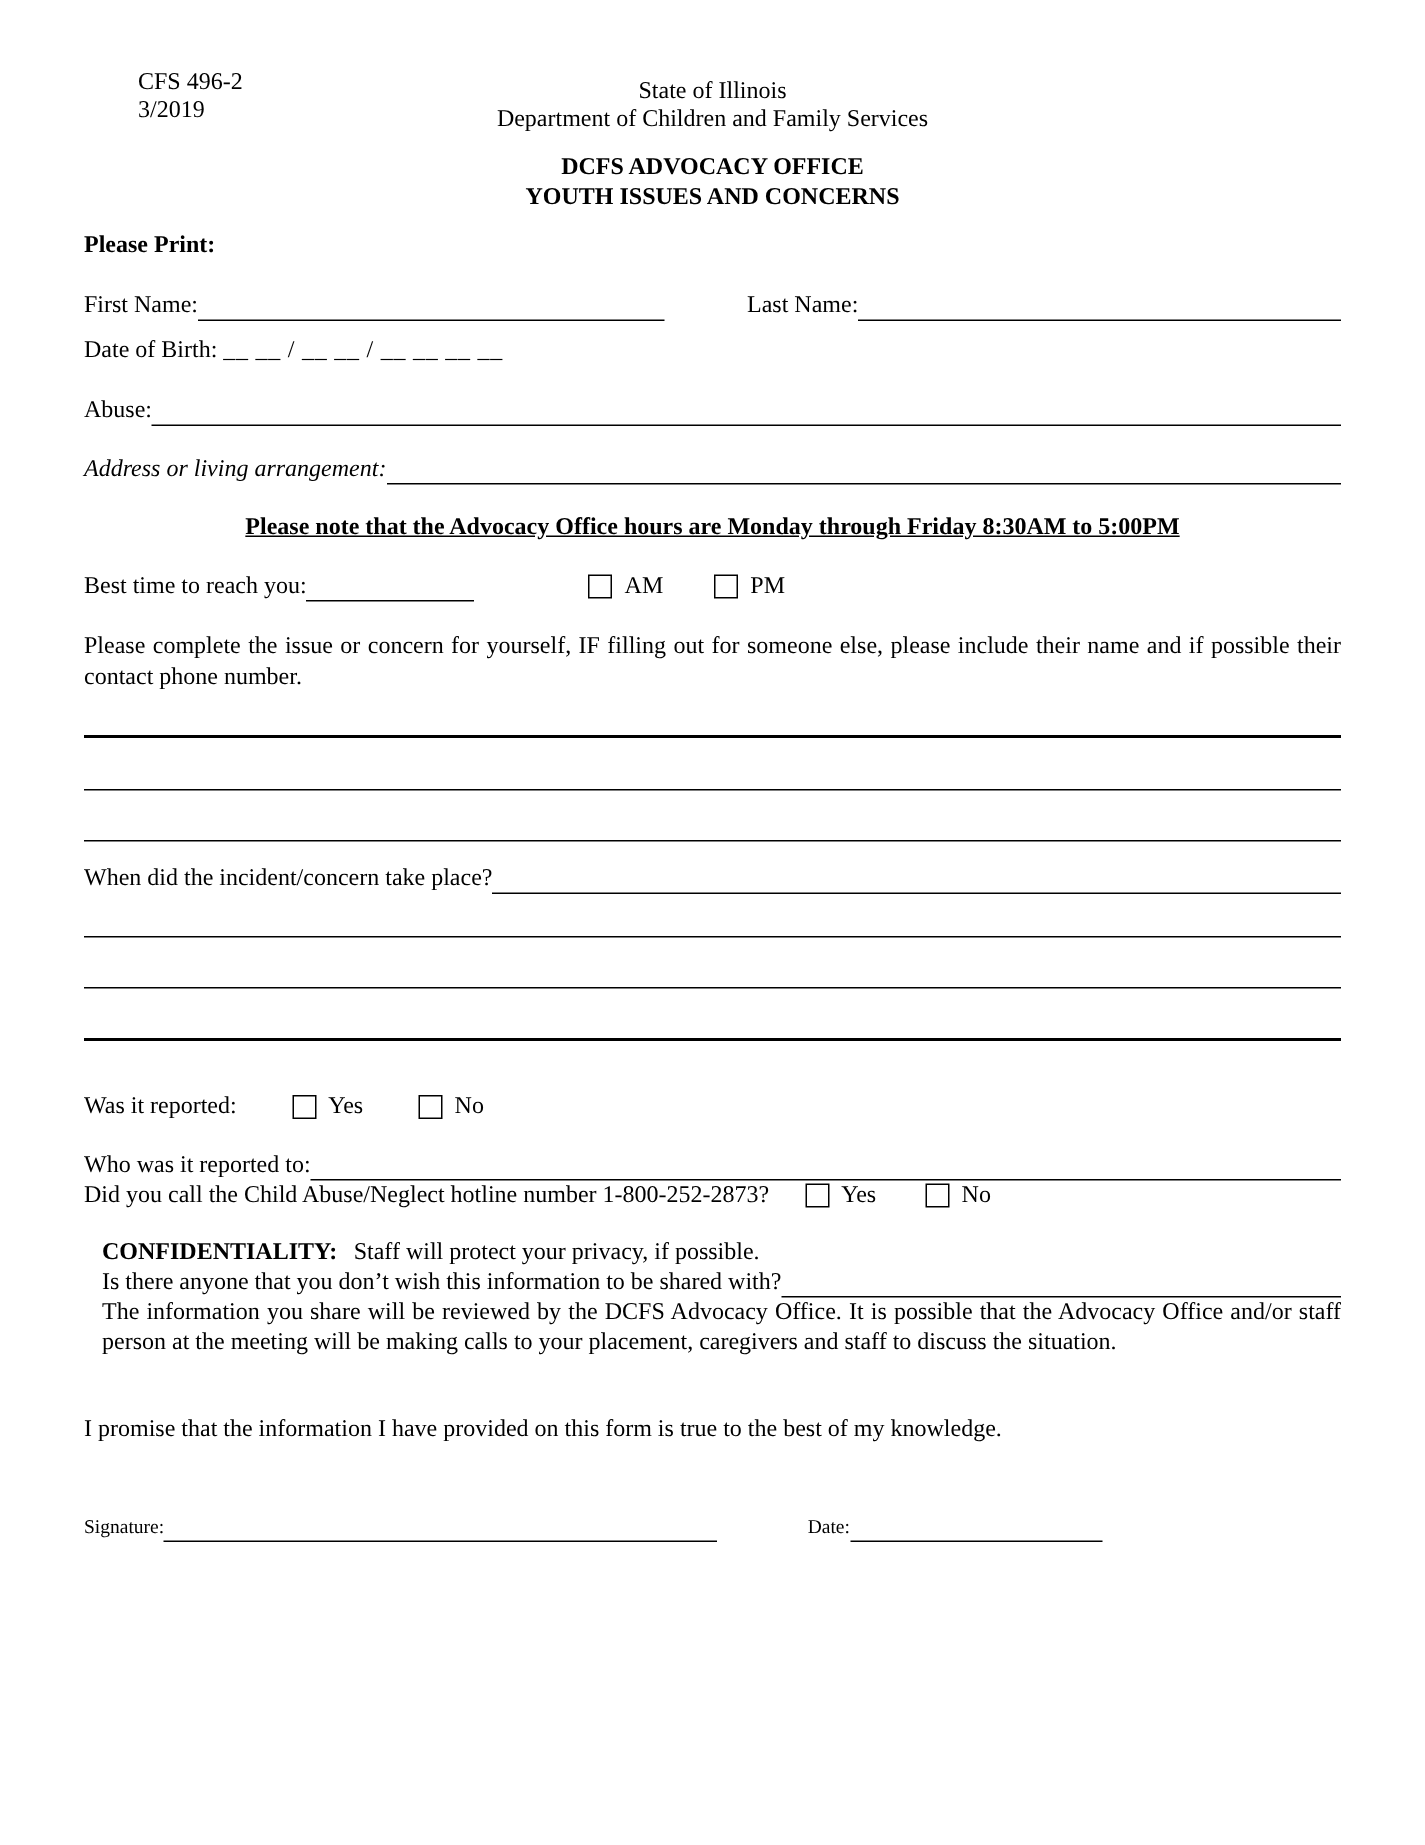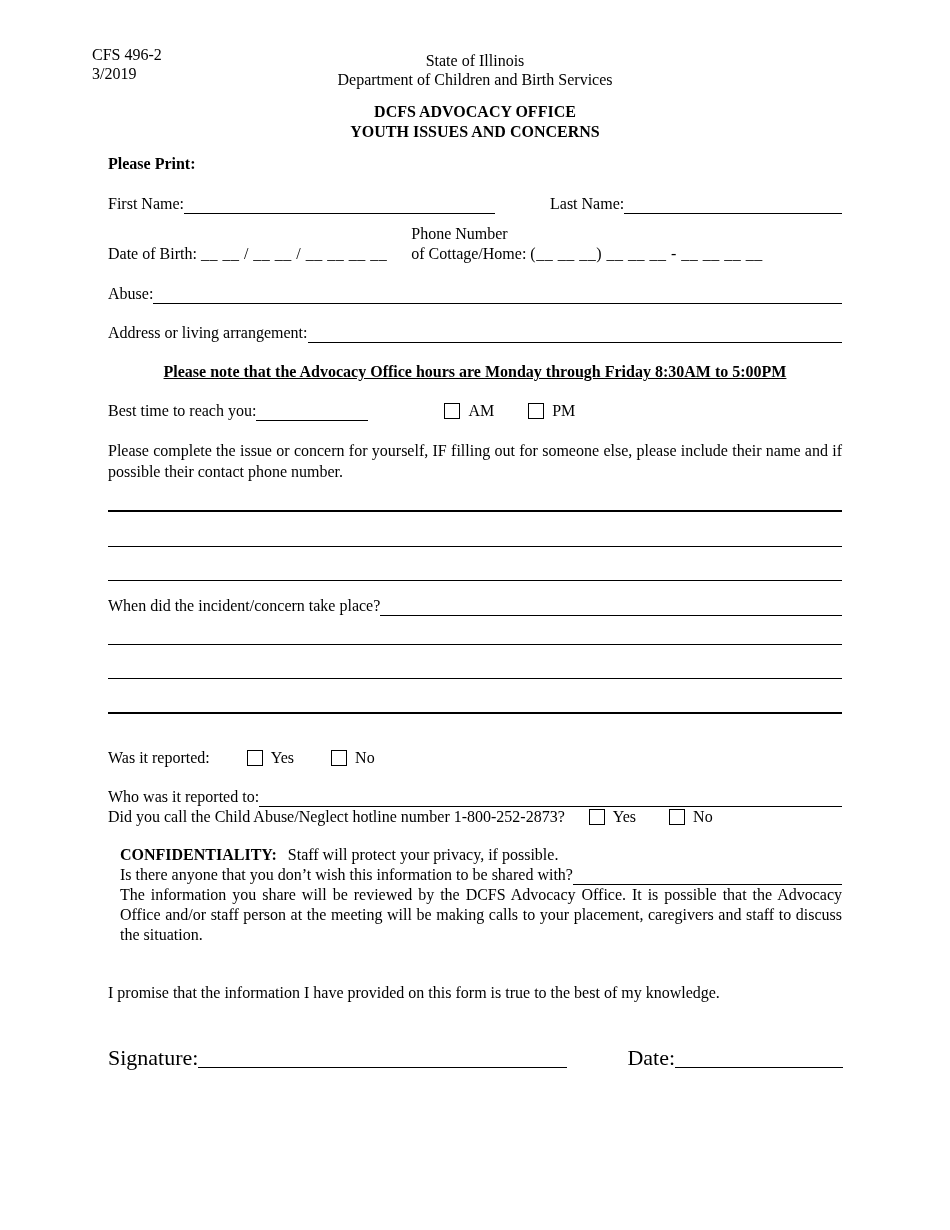--- a/index.html
+++ b/index.html
@@ -2,21 +2,21 @@
 <html><head>
 <meta charset="utf-8">
 <style>
   * { margin: 0; padding: 0; box-sizing: border-box; }
   html, body { background: #ffffff; }
   .page {
     width: 950px; height: 1230px; background: #ffffff; color: #000;
     font-family: "Liberation Serif", serif; font-size: 16px; line-height: 20px;
     position: relative; overflow: hidden;
   }
-  .content { padding: 0 108px; }
+  .content { padding: 0 56px; }
 
   
   .form-header { position: relative; text-align: center; padding-top: 51px; line-height: 19px; }
   .form-meta { position: absolute; left: 92px; top: 45px; text-align: left; line-height: 19px; }
   .title-block { margin-top: 13px; font-weight: bold; line-height: 20px; }
 
   .bold { font-weight: bold; }
   .please-print { margin-top: 12px; font-weight: bold; }
 
   
@@ -30,21 +30,21 @@
   .w168 { width: 168px; flex: 0 0 auto; }
   .sp55 { width: 55px; flex: 0 0 auto; }
   .sp60 { width: 60px; flex: 0 0 auto; }
 
   .name-row { margin-top: 20px; }
   .dob-row { margin-top: 10px; display: flex; align-items: flex-end; }
   .dob-col { white-space: nowrap; }
   .phone-col { margin-left: 24px; white-space: nowrap; }
   .blanks { letter-spacing: 0.5px; }
   .agency-row { margin-top: 20px; }
-  .address-row { margin-top: 19px; }
+  .address-row { margin-top: 19px; font-style: italic; }
   .hours-note { margin-top: 19px; font-weight: bold; text-decoration: underline; text-align: center; }
 
   .best-time-row { margin-top: 19px; align-items: flex-end; }
   .cbg { display: inline-flex; align-items: center; white-space: nowrap; }
   .cb { display: inline-block; width: 16px; height: 16px; border: 1.5px solid #000; margin-right: 8px; flex: 0 0 auto; }
   .mlA { margin-left: 76px; } .mlB { margin-left: 34px; }
   .mlC { margin-left: 37px; } .mlD { margin-left: 37px; }
   .mlE { margin-left: 24px; } .mlF { margin-left: 33px; }
 
   .para { margin-top: 19px; line-height: 21px; text-align: justify; }
@@ -56,34 +56,34 @@
   .correction-label { margin-top: 20px; }
   .reported-row { margin-top: 34px; align-items: center; }
   .reported-to-row { margin-top: 19px; }
   .hotline-row { align-items: center; flex-wrap: nowrap; }
 
   .conf-block { margin-top: 18px; line-height: 20px; margin-left: 12px; }
   .conf-text { margin-left: 7px; }
   .conf-para { text-align: justify; }
 
   .promise { margin-top: 38px; }
-  .signature-row { margin-top: 45px; font-size: 22px; }
+  .signature-row { margin-top: 45px; font-size: 13px; }
 </style>
 </head>
 <body>
 
 <div class="page">
 
   <header class="form-header">
     <div class="form-meta">
       <div>CFS 496-2</div>
       <div>3/2019</div>
     </div>
     <div>State of Illinois</div>
-    <div>Department of Children and Birth Services</div>
+    <div>Department of Children and Family Services</div>
     <div class="title-block">
       <div>DCFS ADVOCACY OFFICE</div>
       <div>YOUTH ISSUES AND CONCERNS</div>
     </div>
   </header>
 
   <div class="content">
 
     <div class="please-print">Please Print:</div>
 
@@ -92,27 +92,20 @@
       <span class="fill w310"></span>
       <span class="sp55"></span>
       <span class="lbl">Last Name:</span>
       <span class="fill grow"></span>
     </div>
 
     <div class="dob-row">
       <div class="dob-col">
         <span class="lbl">Date of Birth:</span>
         <span class="blanks">__ __ / __ __ / __ __ __ __</span>
-      </div>
-      <div class="phone-col">
-        <div>Phone Number</div>
-        <div>
-          <span>of Cottage/Home:</span>
-          <span class="blanks">(__ __ __)  __ __ __ - __ __ __ __</span>
-        </div>
       </div>
     </div>
 
     <div class="row agency-row">
       <span class="lbl">Abuse:</span>
       <span class="fill grow"></span>
     </div>
 
     <div class="row address-row">
       <span class="lbl">Address or living arrangement:</span>

